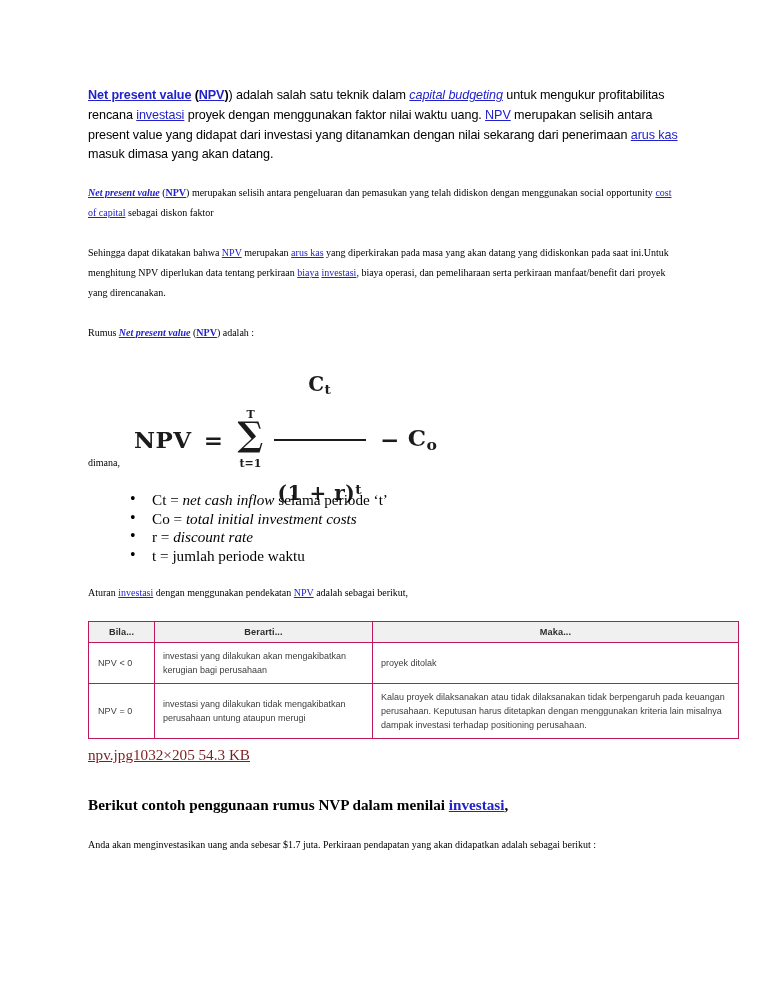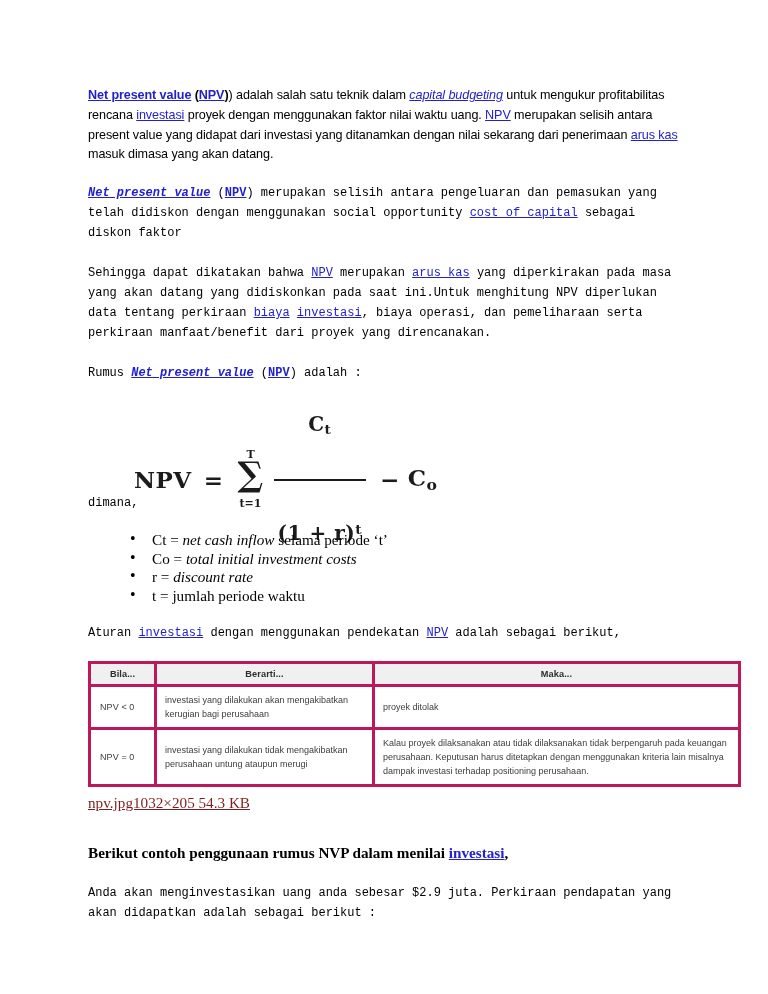--- a/index.html
+++ b/index.html
@@ -39,22 +39,22 @@
   
   .p-sans {
     font-family: "Liberation Sans", sans-serif;
     font-size: 12.6px;
     line-height: 19.8px;
     margin: 0 0 18px 0;
     text-align: left;
     letter-spacing: -0.1px;
   }
   .p-serif {
-    font-family: Liberation Mono, monospace;
-    font-size: 12px;
+    font-family: Liberation Serif, serif;
+    font-size: 10px;
     line-height: 20px;
     margin: 0 0 20px 0;
   }
   .p-serif.tight { margin-bottom: 18px; }
 
   .formula-wrap {
     margin: 30px 0 24px 0;
     padding-left: 46px;
     height: 56px;
   }
@@ -130,21 +130,21 @@
   table.npv-table {
     border-collapse: collapse;
     width: 650px;
     margin: 6px 0 0 0;
     table-layout: fixed;
     font-family: "Liberation Sans", sans-serif;
     background: #ffffff;
     border: 1px solid #d4d4d4;
   }
   table.npv-table th, table.npv-table td {
-    border: 3px solid #be185d;
+    border: 1px solid #be185d;
     vertical-align: middle;
     color: #3d3d3d;
     margin-top: 47px;
   }
   table.npv-table th {
     background: #f0f0f0;
     font-size: 9.2px;
     font-weight: bold;
     text-align: center;
     padding: 5px 4px;
@@ -250,16 +250,16 @@
           <td>investasi yang dilakukan tidak mengakibatkan perusahaan untung ataupun merugi</td>
           <td>Kalau proyek dilaksanakan atau tidak dilaksanakan tidak berpengaruh pada keuangan perusahaan. Keputusan harus ditetapkan dengan menggunakan kriteria lain misalnya dampak investasi terhadap positioning perusahaan.</td>
         </tr>
       </tbody>
     </table>
 
     <p class="caption"><a href="#">npv.jpg1032×205 54.3 KB</a></p>
 
     <p class="heading-bold"><span>Berikut contoh penggunaan rumus NVP dalam menilai </span><a class="lnk bold" href="#">investasi</a><span>,</span></p>
 
-    <p class="p-serif">Anda akan menginvestasikan uang anda sebesar $2.9 juta. Perkiraan pendapatan yang akan didapatkan adalah sebagai berikut :</p>
+    <p class="p-serif">Anda akan menginvestasikan uang anda sebesar $1.7 juta. Perkiraan pendapatan yang akan didapatkan adalah sebagai berikut :</p>
 
   </div>
 </div>
 
 </body></html>

